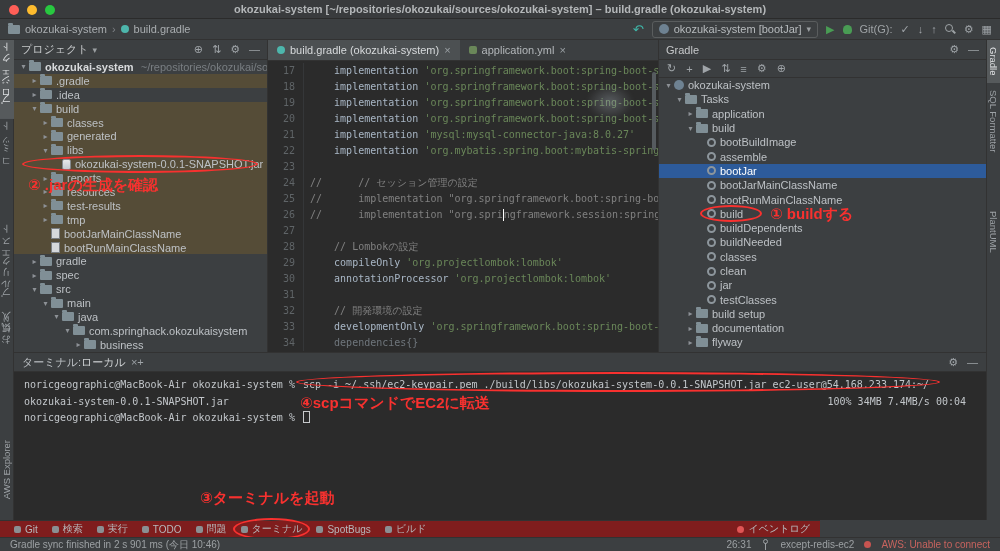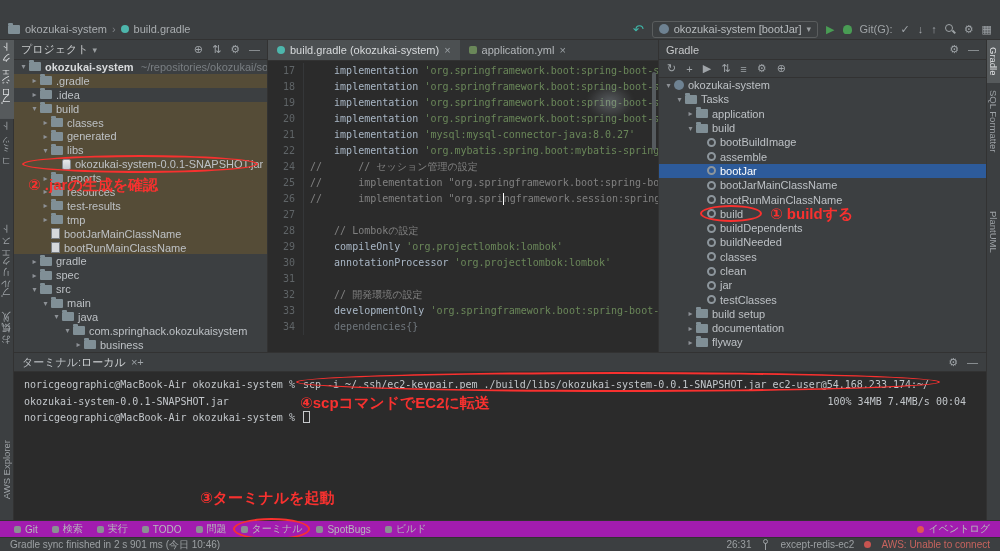--- a/index.html
+++ b/index.html
@@ -95,21 +95,21 @@
   .thead { height:19px; background:#3c3f41; border-bottom:1px solid #323232; display:flex; align-items:center; padding:0 8px; }
   .ttab { display:flex; align-items:center; gap:5px; color:#d0d3d5; }
   .tbody { position:absolute; top:19px; left:0; right:0; bottom:0; padding:5px 10px; }
   .tline { position:relative; height:16.5px; line-height:16.5px; white-space:nowrap;
            font-family:"DejaVu Sans Mono","Liberation Mono",monospace; font-size:10px; color:#c2c6ca; }
   .cmd { margin-left:8px; display:inline-block; }
   .stats { position:absolute; right:10px; top:0; }
   .tcursor { display:inline-block; width:7px; height:12px; border:1px solid #c8cacc; margin-left:8px; vertical-align:-2px; }
 
   
-  .bbar { position:absolute; left:0; top:520px; width:1000px; height:17px; background:#a21caf; border-top:1px solid #323232;
+  .bbar { position:absolute; left:0; top:520px; width:820px; height:17px; background:#7f1d1d; border-top:1px solid #323232;
           display:flex; align-items:center; padding:0 10px 0 14px; gap:14px; font-size:10px; color:#b6b9bc; }
   .bitem { position:relative; display:flex; align-items:center; gap:4px; }
   .bdot { width:7px; height:7px; border-radius:2px; background:#8a8f93; }
   .eventlog { margin-left:auto; display:flex; align-items:center; gap:5px; }
   .reddot { width:7px; height:7px; border-radius:50%; background:#e05555; }
   .sbar { position:absolute; left:0; top:537px; width:1000px; height:14px; background:#3c3f41; border-top:1px solid #323232;
           display:flex; align-items:center; padding:0 10px; gap:14px; font-size:10px; color:#9ca0a3; }
   .sright { margin-left:auto; display:flex; align-items:center; gap:10px; }
   .branch-ico { position:relative; width:9px; height:11px; display:inline-block; }
   .branch-ico::before { content:''; position:absolute; left:1px; top:0; width:3px; height:3px; border:1px solid #9ca0a3; border-radius:50%; }
@@ -121,20 +121,28 @@
   .ann { position:absolute; color:#f8312f; font-size:15px; font-weight:bold; white-space:nowrap; z-index:30; }
   .ovl { position:absolute; border:2px solid #f8312f; border-radius:50%; z-index:29; pointer-events:none; }
   .bitem.circled::after { content:''; position:absolute; left:-8px; right:-8px; top:-4px; bottom:-4px;
                           border:2px solid #f8312f; border-radius:50%; }
 </style>
 </head>
 <body>
 
 <div class="app">
 
+  <div class="titlebar">
+    <div class="traffic">
+      <span class="tl red"></span>
+      <span class="tl yellow"></span>
+      <span class="tl green"></span>
+    </div>
+    <span class="wtitle">okozukai-system [~/repositories/okozukai/sources/okozukai-system] – build.gradle (okozukai-system)</span>
+  </div>
 
   <div class="navbar">
     <span class="foldico"></span>
     <span class="crumb">okozukai-system</span>
     <span class="chev">›</span>
     <span class="tabico1"></span>
     <span class="crumb">build.gradle</span>
     <div class="nav-right">
       <span class="backarrow">↶</span>
       <div class="runconfig">
@@ -343,20 +351,21 @@
         <span class="tclose">×</span>
       </div>
     </div>
     <div class="code">
         <div class="cline"><span class="gut">17</span><span class="ltext"><span class="p">    implementation </span><span class="s">'org.springframework.boot:spring-boot-sta</span></span></div>
         <div class="cline"><span class="gut">18</span><span class="ltext"><span class="p">    implementation </span><span class="s">'org.springframework.boot:spring-boot-starter</span></span></div>
         <div class="cline"><span class="gut">19</span><span class="ltext"><span class="p">    implementation </span><span class="s">'org.springframework.boot:spring-boot-starter</span></span></div>
         <div class="cline"><span class="gut">20</span><span class="ltext"><span class="p">    implementation </span><span class="s">'org.springframework.boot:spring-boot-sta</span></span></div>
         <div class="cline"><span class="gut">21</span><span class="ltext"><span class="p">    implementation </span><span class="s">'mysql:mysql-connector-java:8.0.27'</span></span></div>
         <div class="cline"><span class="gut">22</span><span class="ltext"><span class="p">    implementation </span><span class="s">'org.mybatis.spring.boot:mybatis-spring-boo</span></span></div>
+        <div class="cline"><span class="gut">23</span><span class="ltext"></span></div>
         <div class="cline"><span class="gut">24</span><span class="ltext"><span class="c">//      // セッション管理の設定</span></span></div>
         <div class="cline"><span class="gut">25</span><span class="ltext"><span class="c">//      implementation "org.springframework.boot:spring-boot-st</span></span></div>
         <div class="cline"><span class="gut">26</span><span class="ltext"><span class="c">//      implementation "org.spri</span><span class="caret"></span><span class="c">ngframework.session:spring-sessio</span></span></div>
         <div class="cline"><span class="gut">27</span><span class="ltext"></span></div>
         <div class="cline"><span class="gut">28</span><span class="ltext"><span class="c">    // Lombokの設定</span></span></div>
         <div class="cline"><span class="gut">29</span><span class="ltext"><span class="p">    compileOnly </span><span class="s">'org.projectlombok:lombok'</span></span></div>
         <div class="cline"><span class="gut">30</span><span class="ltext"><span class="p">    annotationProcessor </span><span class="s">'org.projectlombok:lombok'</span></span></div>
         <div class="cline"><span class="gut">31</span><span class="ltext"></span></div>
         <div class="cline"><span class="gut">32</span><span class="ltext"><span class="c">    // 開発環境の設定</span></span></div>
         <div class="cline"><span class="gut">33</span><span class="ltext"><span class="p">    developmentOnly </span><span class="s">'org.springframework.boot:spring-boot-devt</span></span></div>

